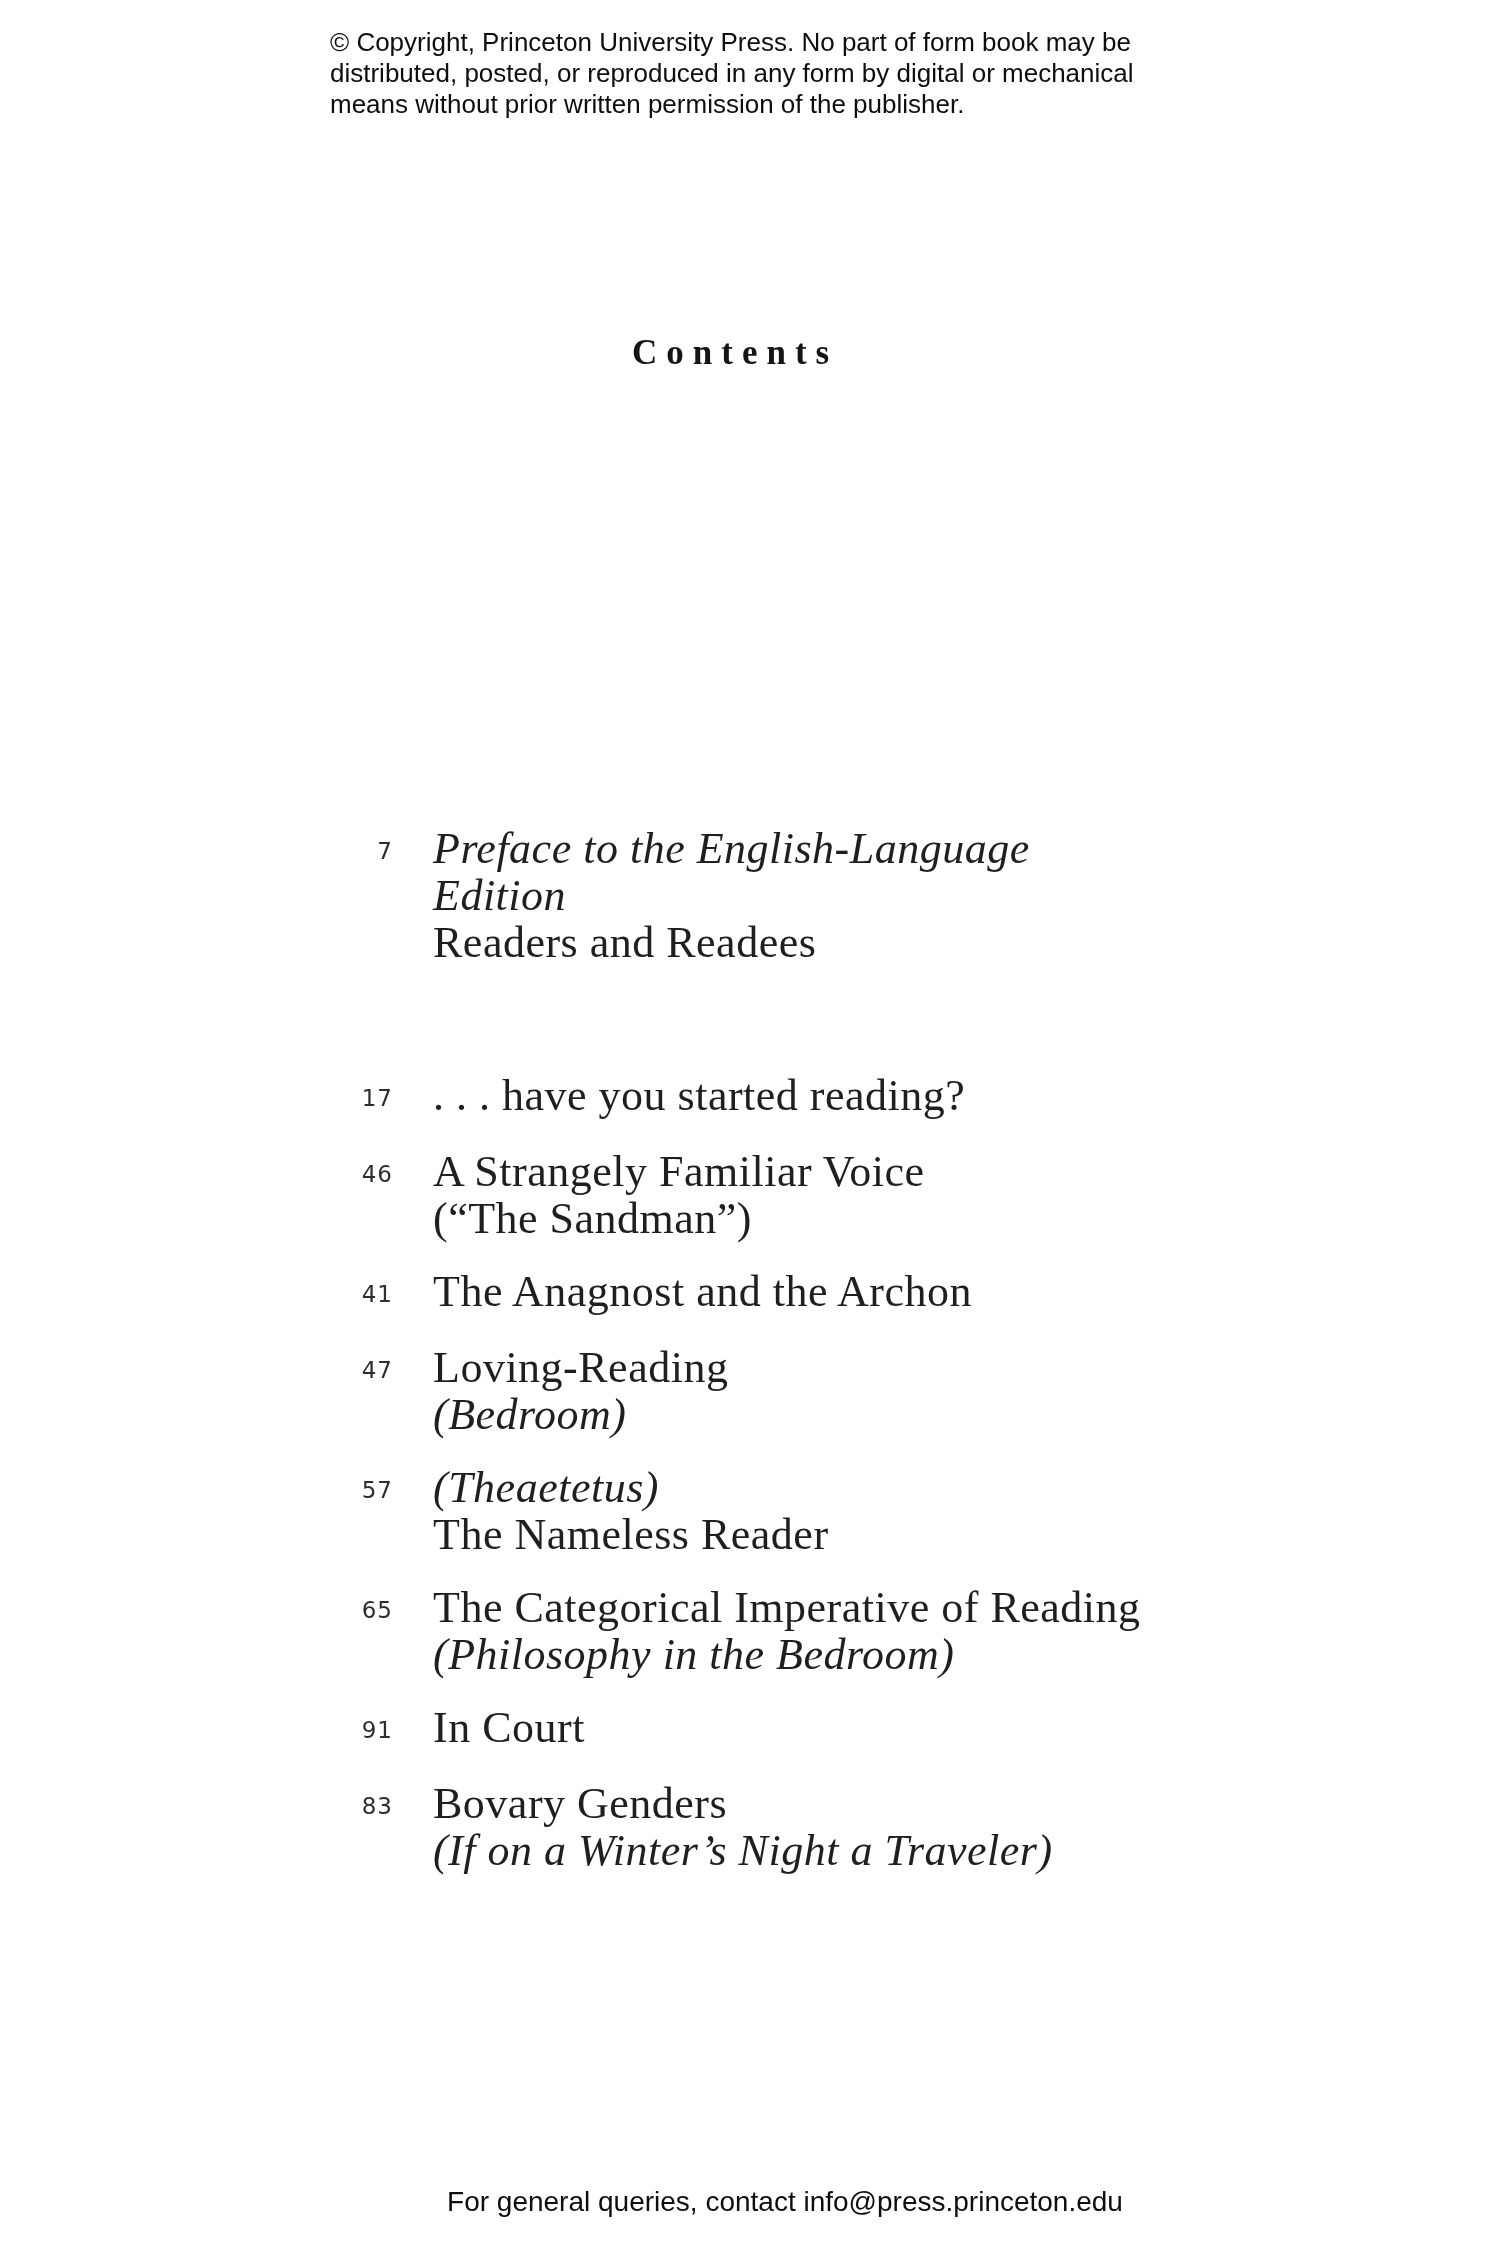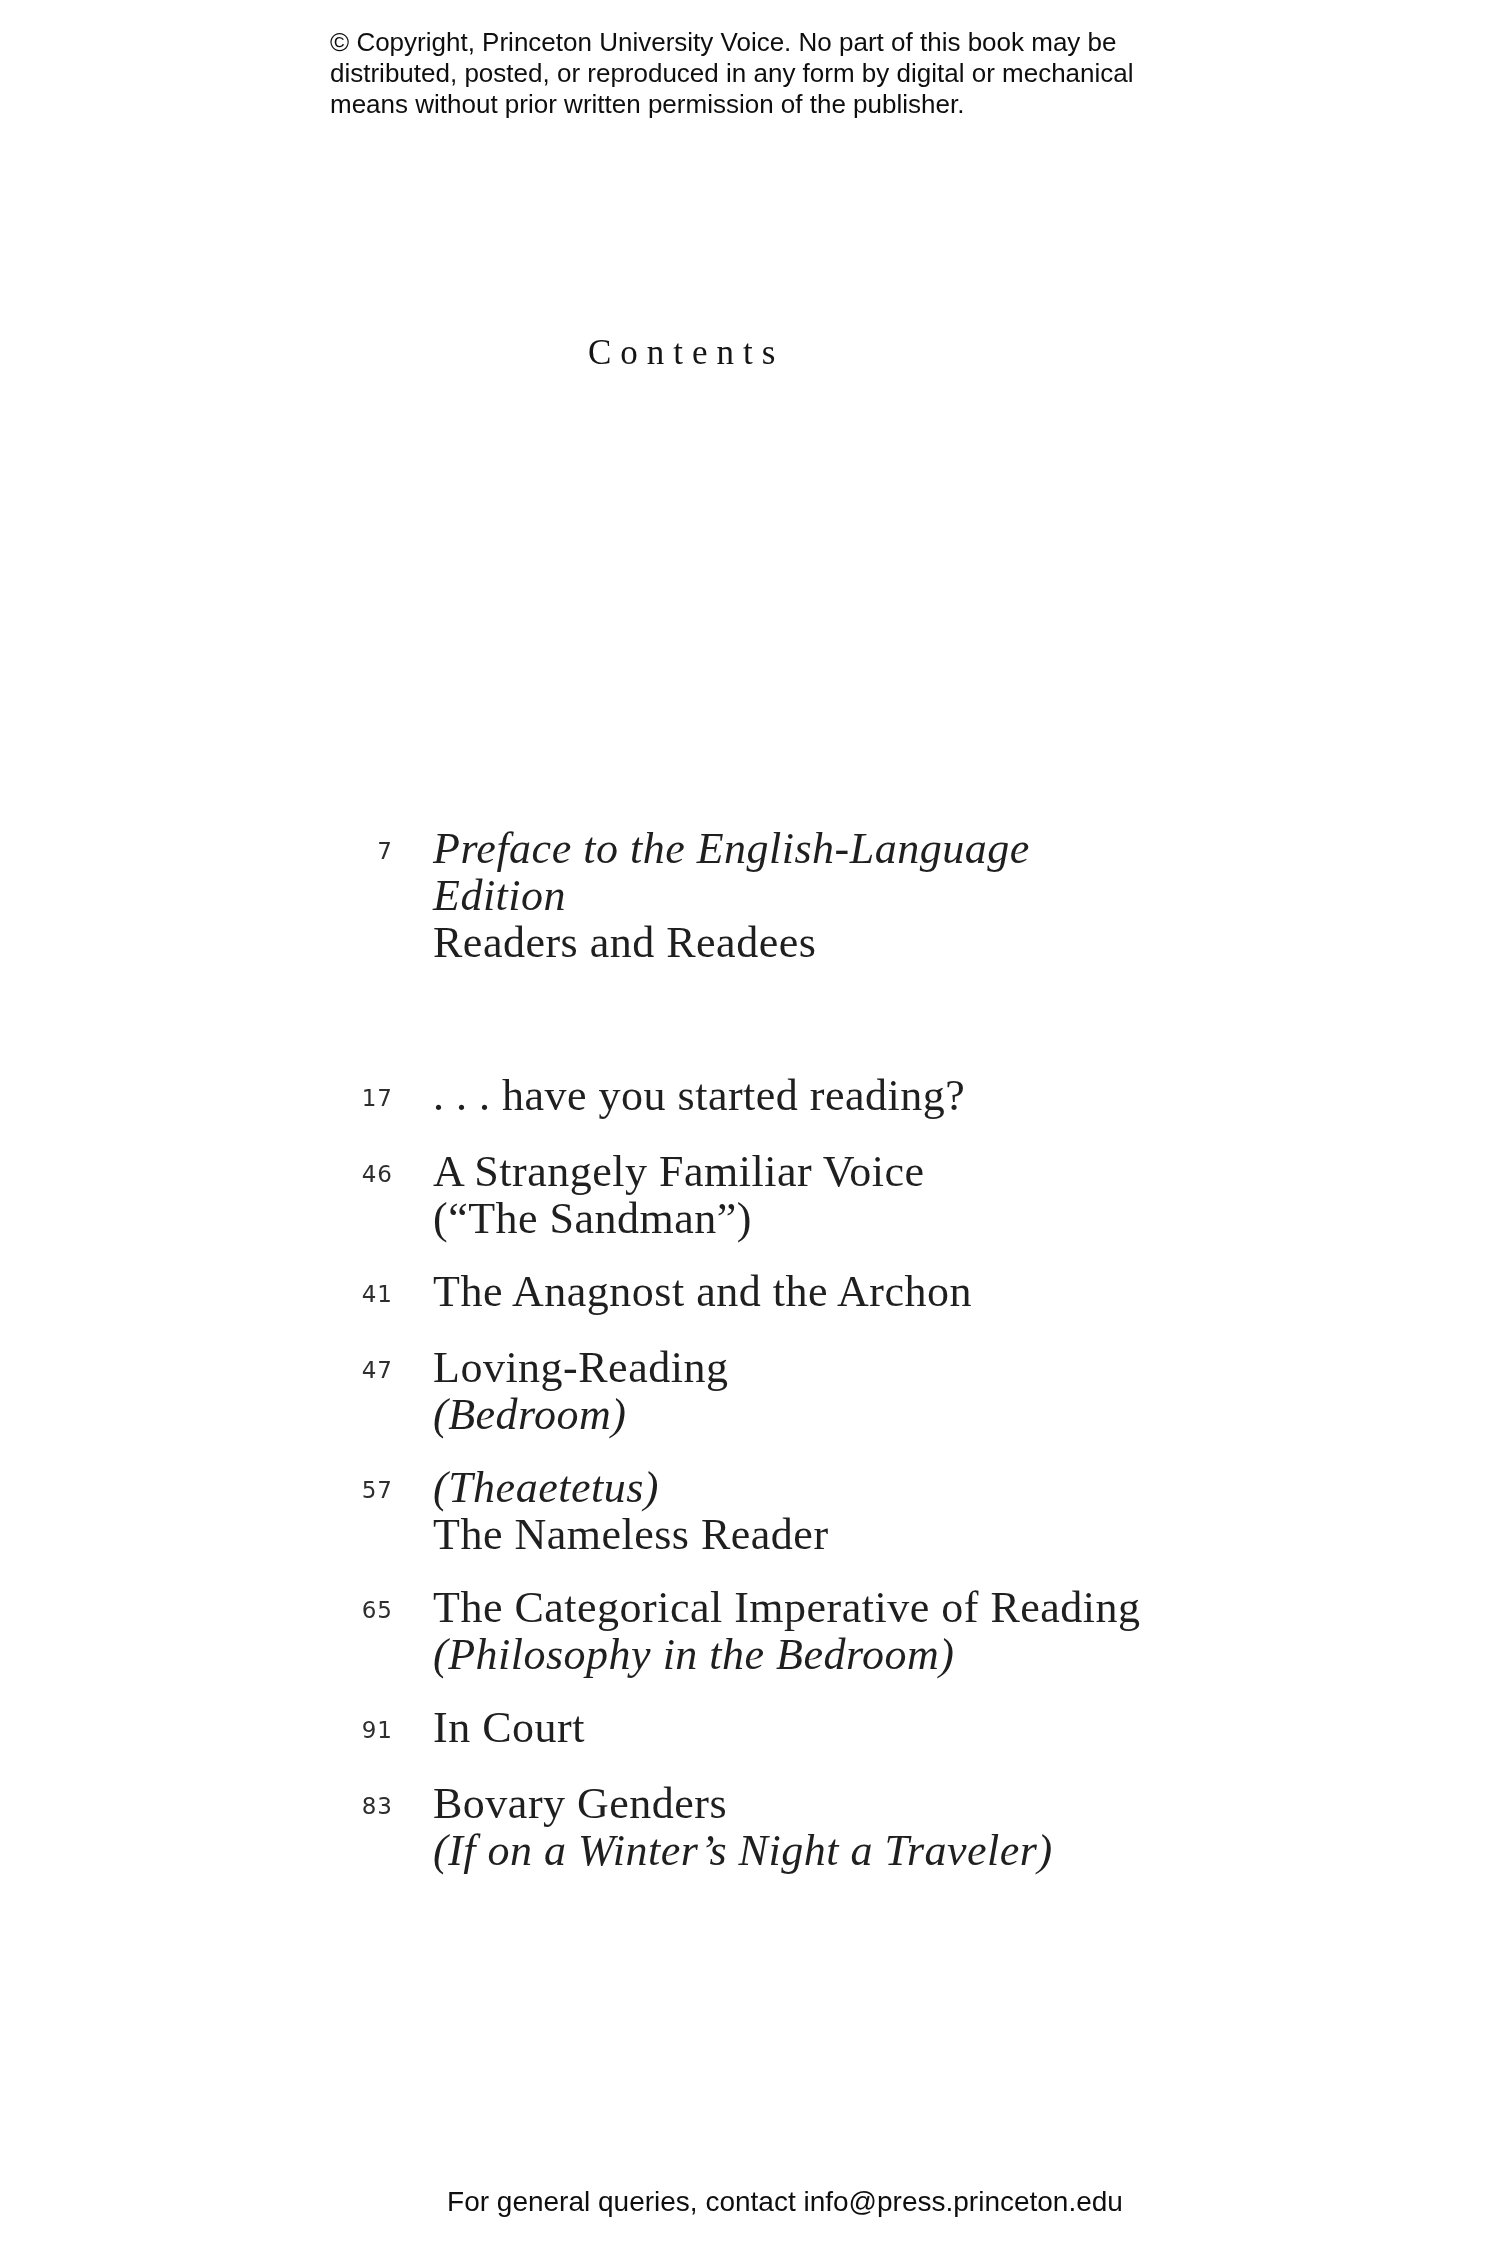--- a/index.html
+++ b/index.html
@@ -28,25 +28,25 @@
     font-family: "Liberation Sans", sans-serif;
     font-size: 26px;
     line-height: 31px;
     color: #0e0e0e;
     white-space: nowrap;
   }
 
   
   .contents-title {
     position: absolute;
-    left: 588px;
+    left: 632px;
     top: 333px;
     font-family: "Liberation Serif", serif;
     font-size: 35px;
-    font-weight: 400;
+    font-weight: 700;
     letter-spacing: 9px;
     color: #151515;
   }
 
   
   .toc {
     position: absolute;
     left: 355px;
     top: 825px;
     width: 800px;
@@ -92,21 +92,21 @@
     color: #0e0e0e;
     margin-left: 35px;
   }
 </style>
 </head>
 <body>
 
 <div class="page">
 
   <div class="copyright">
-    <div>© Copyright, Princeton University Voice. No part of this book may be</div>
+    <div>© Copyright, Princeton University Press. No part of form book may be</div>
     <div>distributed, posted, or reproduced in any form by digital or mechanical</div>
     <div>means without prior written permission of the publisher.</div>
   </div>
 
   <div class="contents-title">Contents</div>
 
   <div class="toc">
 
     <div class="toc-entry after-gap">
       <span class="toc-page">7</span>

